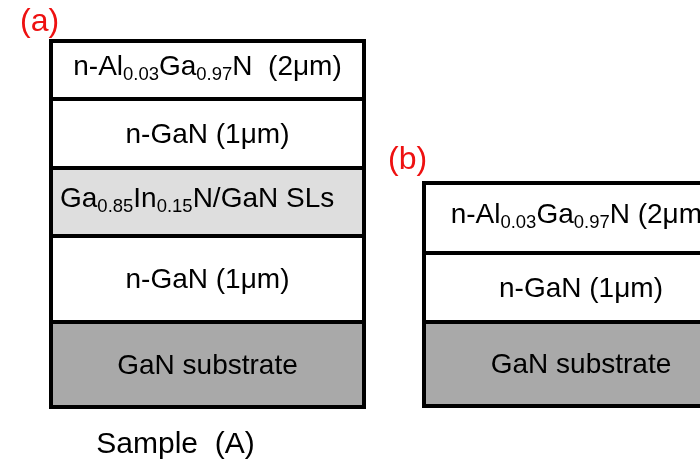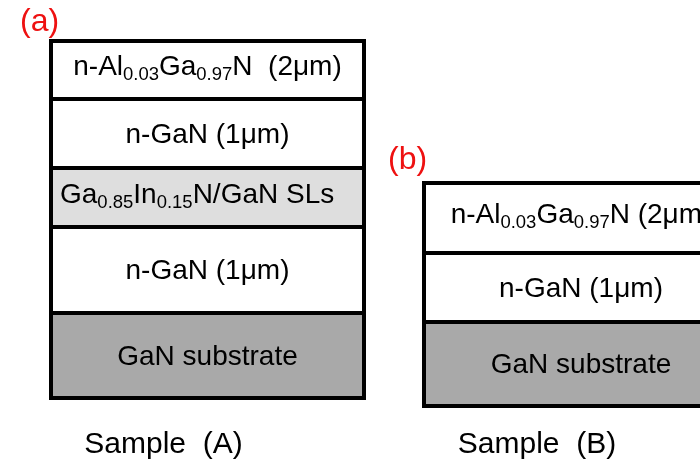--- a/index.html
+++ b/index.html
@@ -55,43 +55,42 @@
   }
 
   .caption {
     position: absolute;
     top: 425px;
     font-size: 30px;
     line-height: 36px;
     text-align: center;
     white-space: pre;
   }
-  .caption-a { left: 5px;   width: 317px; }
+  .caption-a { left: 17px;   width: 317px; }
   .caption-b { left: 378px; width: 318px; }
 </style>
 </head>
 <body>
 
 <div class="figure">
 
   <div class="panel-label label-a" style="color: rgb(238, 17, 17);">(a)</div>
 
   <div class="stack stack-a">
       <div class="layer" style="height: 58px; background: rgb(255, 255, 255);"><div class="layer-line"><span>n-Al</span><span class="sub">0.03</span><span>Ga</span><span class="sub">0.97</span><span>N  (2μm)</span></div></div>
       <div class="layer" style="height: 69px; background: rgb(255, 255, 255);"><div class="layer-line"><span>n-GaN (1μm)</span></div></div>
-      <div class="layer align-left" style="height: 59px; background: rgb(222, 222, 222);"><div class="layer-line"><span>Ga</span><span class="sub">0.85</span><span>In</span><span class="sub">0.15</span><span>N/GaN SLs</span></div></div>
+      <div class="layer align-left" style="height: 68px; background: rgb(222, 222, 222);"><div class="layer-line"><span>Ga</span><span class="sub">0.85</span><span>In</span><span class="sub">0.15</span><span>N/GaN SLs</span></div></div>
       <div class="layer" style="height: 86px; background: rgb(255, 255, 255);"><div class="layer-line"><span>n-GaN (1μm)</span></div></div>
       <div class="layer" style="height: 81px; background: rgb(169, 169, 169);"><div class="layer-line"><span>GaN substrate</span></div></div>
     </div>
 
   <div class="caption caption-a">Sample  (A)</div>
 
   <div class="panel-label label-b" style="color: rgb(238, 17, 17);">(b)</div>
 
   <div class="stack stack-b">
       <div class="layer" style="height: 70px; background: rgb(255, 255, 255);"><div class="layer-line"><span>n-Al</span><span class="sub">0.03</span><span>Ga</span><span class="sub">0.97</span><span>N (2μm)</span></div></div>
       <div class="layer" style="height: 69px; background: rgb(255, 255, 255);"><div class="layer-line"><span>n-GaN (1μm)</span></div></div>
       <div class="layer" style="height: 80px; background: rgb(169, 169, 169);"><div class="layer-line"><span>GaN substrate</span></div></div>
     </div>
 
-  <div class="caption caption-b">Sample  (B)</div>
 
 </div>
 
 </body></html>

